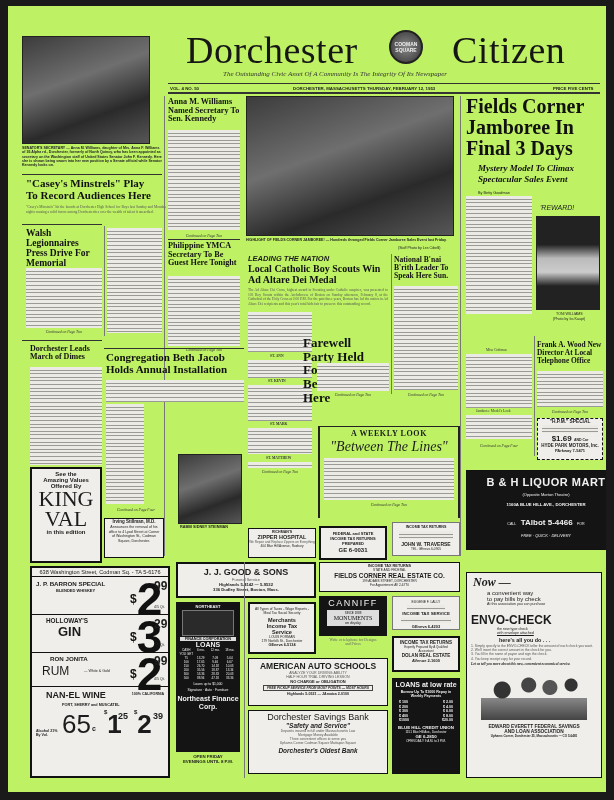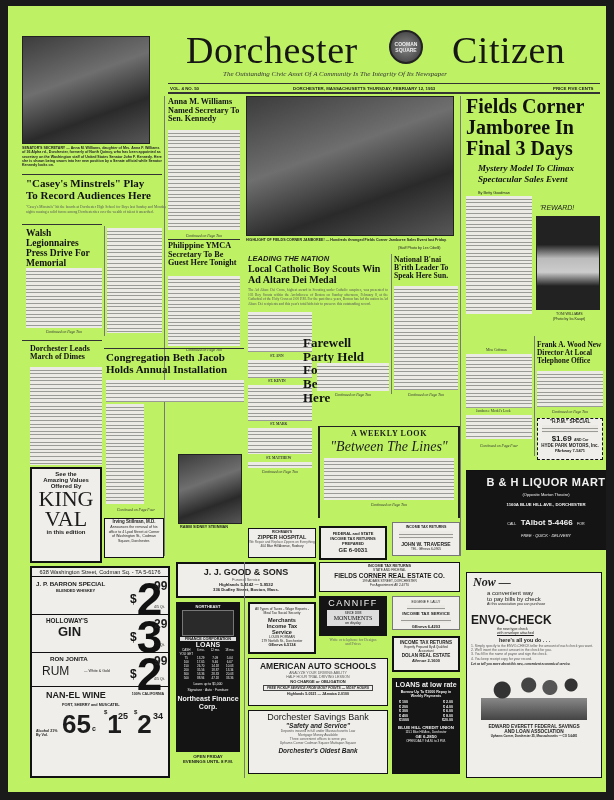--- a/index.html
+++ b/index.html
@@ -217,26 +217,26 @@
       <div style="position:absolute;left:52px;top:16px;font-size:3.6px">— White &amp; Gold</div>
       <div style="position:absolute;left:98px;top:1px" class="pricebig"><span style="font-size:12px;vertical-align:top">$</span><span>2</span></div>
       <div style="position:absolute;left:122px;top:1px;font-size:12px;font-weight:bold">99</div>
       <div style="position:absolute;left:122px;top:24px;font-size:3.6px">4/5 Qt.</div>
     </div>
     <div style="position:relative;height:60px">
       <div style="position:absolute;left:14px;top:3px;font-size:9px;font-weight:bold">NAN-EL WINE</div>
       <div style="position:absolute;left:98px;top:5px;width:36px;font-size:3.6px;font-weight:bold;text-align:center">100% CALIFORNIA</div>
       <div style="position:absolute;left:30px;top:16px;font-size:3.8px;font-weight:bold">PORT, SHERRY and MUSCATEL</div>
       <div style="position:absolute;left:4px;top:42px;width:24px;font-size:3.6px;font-weight:bold">Alcohol 21% By Vol.</div>
-      <div style="position:absolute;left:30px;top:22px;font-size:26px;font-weight:bold">65</div>
+      <div style="position:absolute;left:30px;top:22px;font-size:26px;font-weight:normal">65</div>
       <div style="position:absolute;left:60px;top:38px;font-size:7px;font-weight:bold">c</div>
       <div style="position:absolute;left:72px;top:22px;font-size:26px;font-weight:bold"><span style="font-size:6px;vertical-align:top">$</span><span>1</span></div>
       <div style="position:absolute;left:86px;top:24px;font-size:9px;font-weight:bold">25</div>
       <div style="position:absolute;left:102px;top:22px;font-size:26px;font-weight:bold"><span style="font-size:6px;vertical-align:top">$</span><span>2</span></div>
-      <div style="position:absolute;left:121px;top:24px;font-size:9px;font-weight:bold">34</div>
+      <div style="position:absolute;left:121px;top:24px;font-size:9px;font-weight:bold">39</div>
     </div>
   </div>
 
   <div class="ad" style="left:168px;top:556px;width:140px;height:36px;border-width:2px">
     <div style="font-size:9px;font-weight:bold;margin-top:3px">J. J. GOOD &amp; SONS</div>
     <div style="font-size:4px;color:#555">Funeral Service</div>
     <div style="font-size:4.2px;font-weight:bold">Highlands 5-4142 — 5-9532</div>
     <div style="font-size:4.2px;font-weight:bold">336 Dudley Street, Boston, Mass.</div>
   </div>
 

